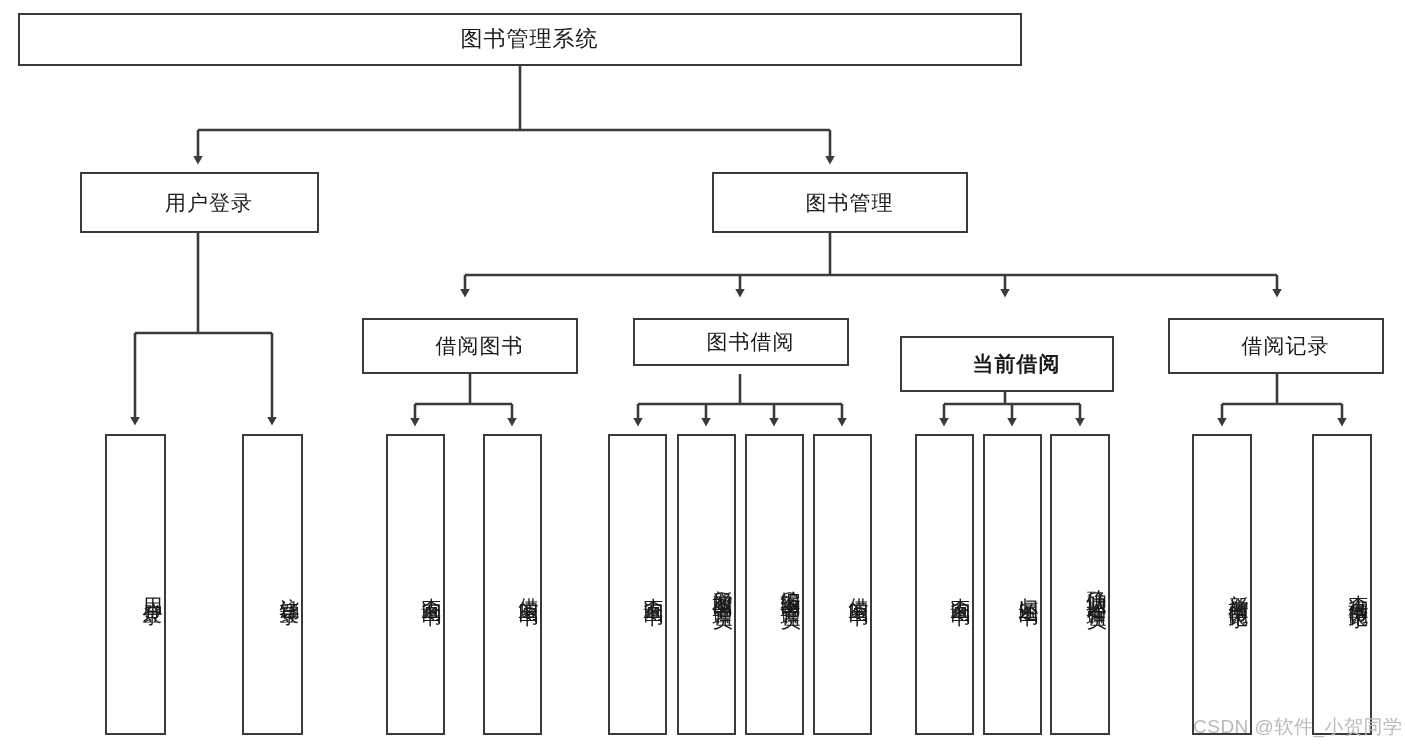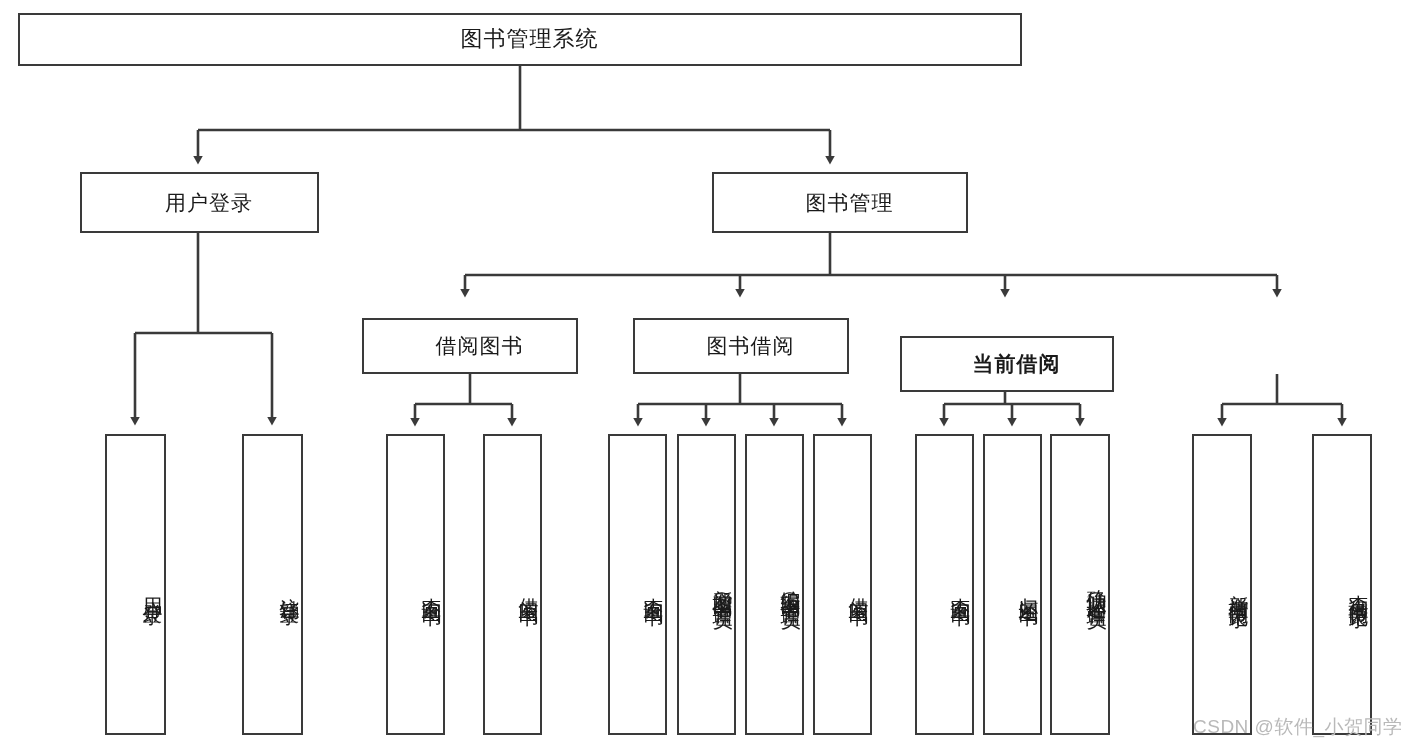--- a/index.html
+++ b/index.html
@@ -131,25 +131,28 @@
   <div class="node horiz" style="left:80px; top:172px; width:239px; height:61px;">
     <span>用户登录</span>
   </div>
   <div class="node horiz" style="left:712px; top:172px; width:256px; height:61px;">
     <span>图书管理</span>
   </div>
 
   <div class="node horiz" style="left:362px; top:318px; width:216px; height:56px;">
     <span>借阅图书</span>
   </div>
-  <div class="node horiz" style="left:633px; top:318px; width:216px; height:56px;">
+  <div class="node horiz" style="left:633px; top:318px; width:216px; height:48px;">
     <span>图书借阅</span>
   </div>
   <div class="node horiz" style="left:900px; top:336px; width:214px; height:56px;font-weight:bold;">
     <span>当前借阅</span>
+  </div>
+  <div class="node horiz" style="left:1168px; top:318px; width:216px; height:56px;">
+    <span>借阅记录</span>
   </div>
 
   <div class="node leaf" style="left:105px; top:434px; width:61px; height:301px;">
     <span class="leaf-text">用户登录</span>
   </div>
   <div class="node leaf" style="left:242px; top:434px; width:61px; height:301px;">
     <span class="leaf-text">注销登录</span>
   </div>
 
   <div class="node leaf" style="left:386px; top:434px; width:59px; height:301px;">

